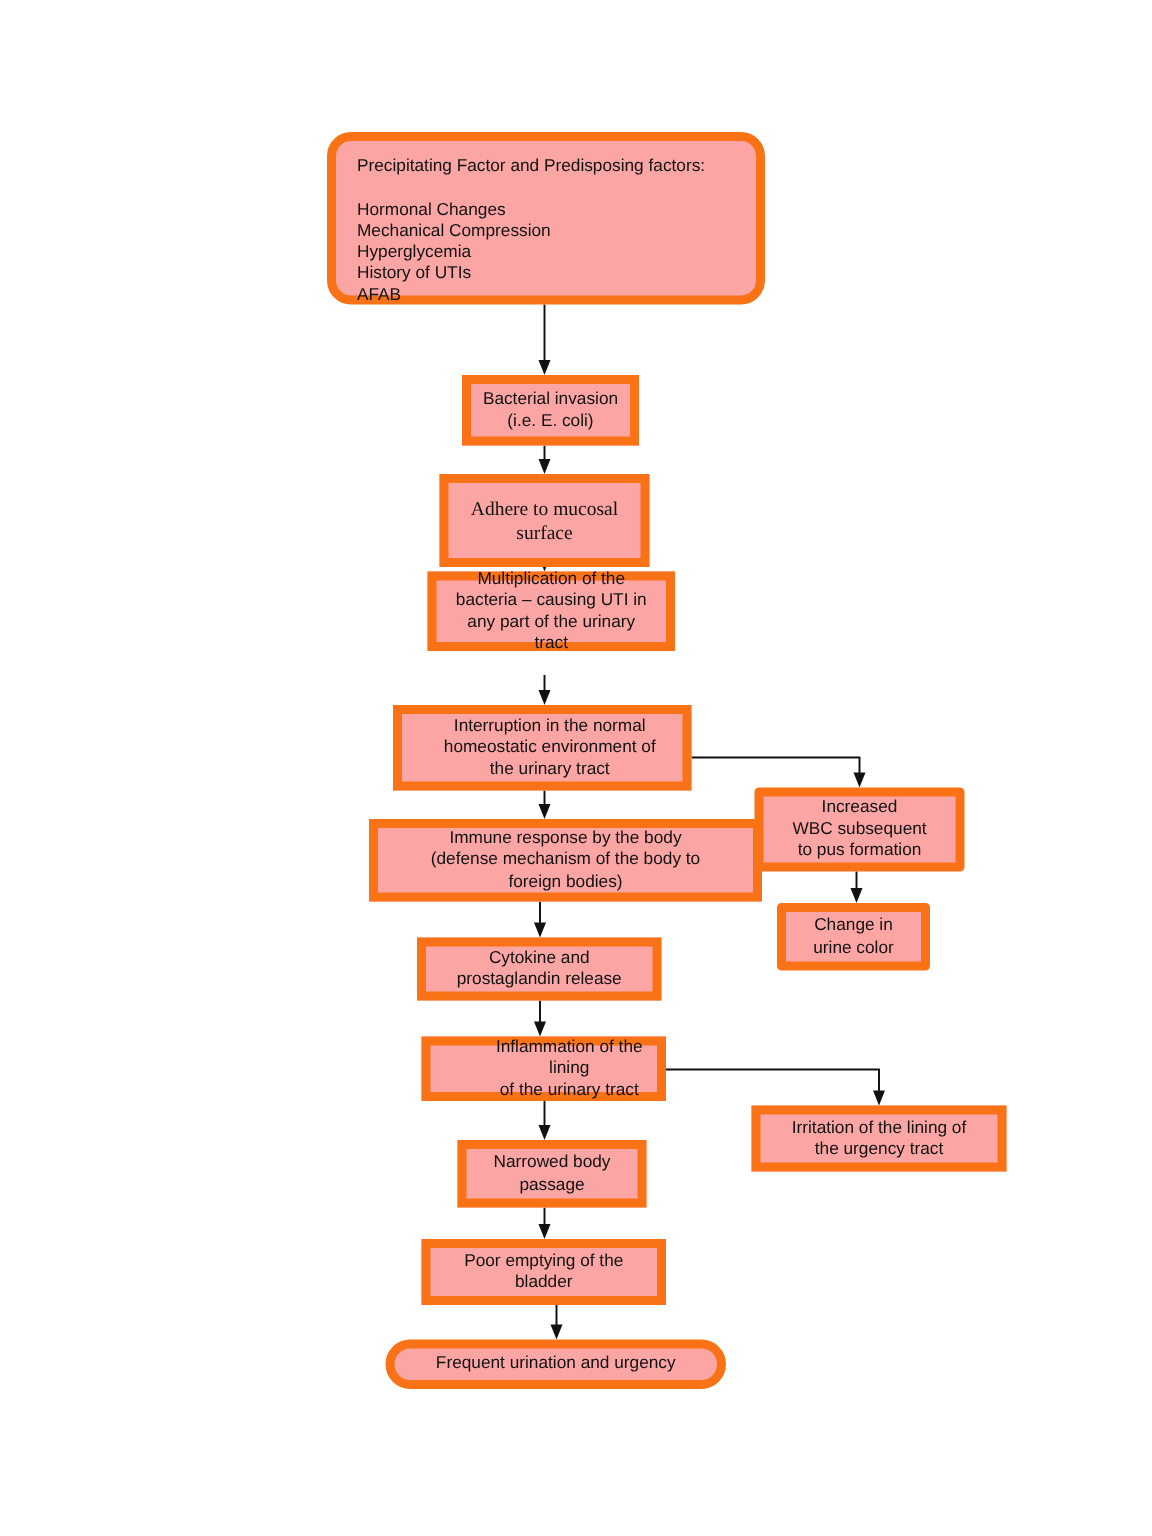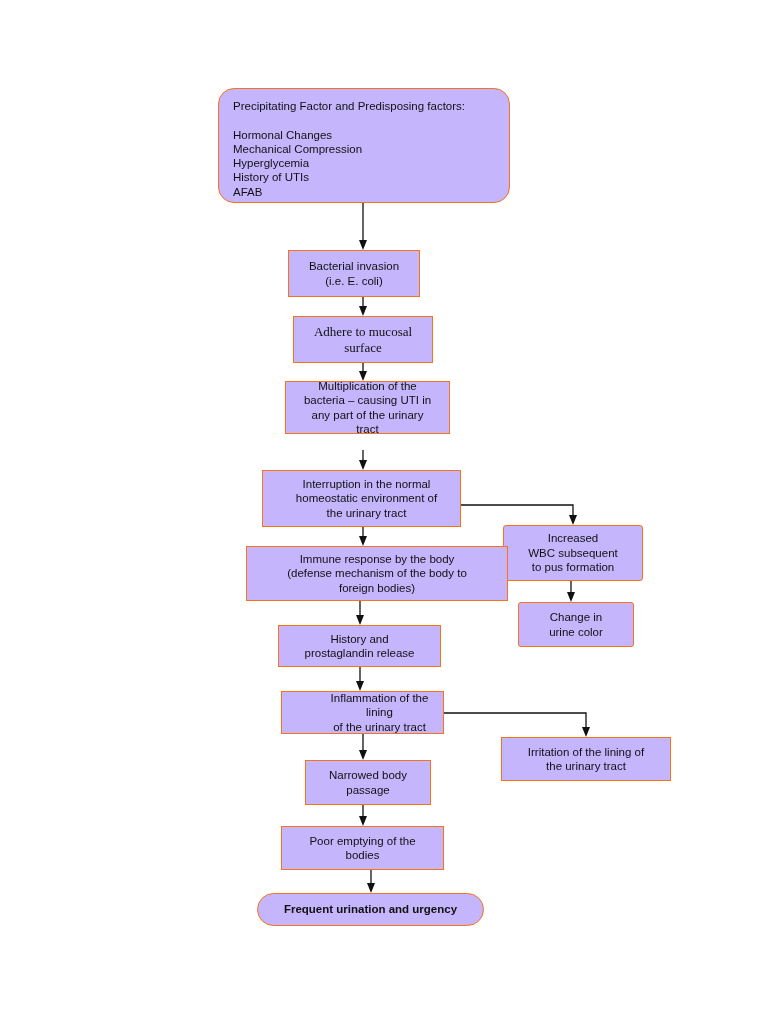--- a/index.html
+++ b/index.html
@@ -12,38 +12,37 @@
     width: 768px;
     height: 1024px;
     background: #ffffff;
     overflow: hidden;
     font-family: "Liberation Sans", sans-serif;
     color: #000000;
   }
   .node {
     position: absolute;
     box-sizing: border-box;
-    border: 1px solid #f97316;
-    background: #c4b5fd;
+    border: 6px solid #f97316;
+    background: #fca5a5;
     display: flex;
     align-items: center;
     justify-content: center;
     text-align: center;
     font-size: 11.5px;
     line-height: 14.5px;
     color: #111111;
     padding: 2px 6px;
     white-space: pre-line;
   }
   .node.rounded {
     border-radius: 3px;
   }
   .node.stadium {
     border-radius: 22px;
-    font-weight: bold;
   }
   .node.serif {
     font-family: "Liberation Serif", serif;
     font-size: 13px;
     line-height: 16px;
   }
   .node.topbox {
     align-items: flex-start;
     justify-content: flex-start;
     text-align: left;
@@ -144,56 +143,56 @@
   </svg>
 
   <div class="node rounded topbox" style="left:218px; top:88px; width:292px; height:115px;">Precipitating Factor and Predisposing factors:
 
 Hormonal Changes
 Mechanical Compression
 Hyperglycemia
 History of UTIs
 AFAB</div>
 
-  <div class="node" style="left:288px; top:250px; width:132px; height:47px;">Bacterial invasion
+  <div class="node" style="left:308px; top:250px; width:118px; height:47px;">Bacterial invasion
 (i.e. E. coli)</div>
 
-  <div class="node serif" style="left:293px; top:316px; width:140px; height:47px;">Adhere to mucosal
+  <div class="node serif" style="left:293px; top:316px; width:140px; height:62px;">Adhere to mucosal
 surface</div>
 
   <div class="node" style="left:285px; top:381px; width:165px; height:53px;">Multiplication of the
 bacteria – causing UTI in
 any part of the urinary
 tract</div>
 
   <div class="node" style="left:262px; top:470px; width:199px; height:57px;padding-left:16px;">Interruption in the normal
 homeostatic environment of
 the urinary tract</div>
 
   <div class="node rounded" style="left:503px; top:525px; width:140px; height:56px;">Increased
 WBC subsequent
 to pus formation</div>
 
-  <div class="node rounded" style="left:518px; top:602px; width:116px; height:45px;">Change in
+  <div class="node rounded" style="left:518px; top:602px; width:102px; height:45px;">Change in
 urine color</div>
 
   <div class="node" style="left:246px; top:546px; width:262px; height:55px;">Immune response by the body
 (defense mechanism of the body to
 foreign bodies)</div>
 
-  <div class="node" style="left:278px; top:625px; width:163px; height:42px;">History and
+  <div class="node" style="left:278px; top:625px; width:163px; height:42px;">Cytokine and
 prostaglandin release</div>
 
   <div class="node" style="left:281px; top:691px; width:163px; height:43px;padding-left:40px;">Inflammation of the lining
 of the urinary tract</div>
 
   <div class="node" style="left:501px; top:737px; width:170px; height:44px;">Irritation of the lining of
-the urinary tract</div>
+the urgency tract</div>
 
   <div class="node" style="left:305px; top:760px; width:126px; height:45px;">Narrowed body
 passage</div>
 
   <div class="node" style="left:281px; top:826px; width:163px; height:44px;">Poor emptying of the
-bodies</div>
+bladder</div>
 
   <div class="node stadium" style="left:257px; top:893px; width:227px; height:33px;">Frequent urination and urgency</div>
 
 </div>
 
 </body></html>

